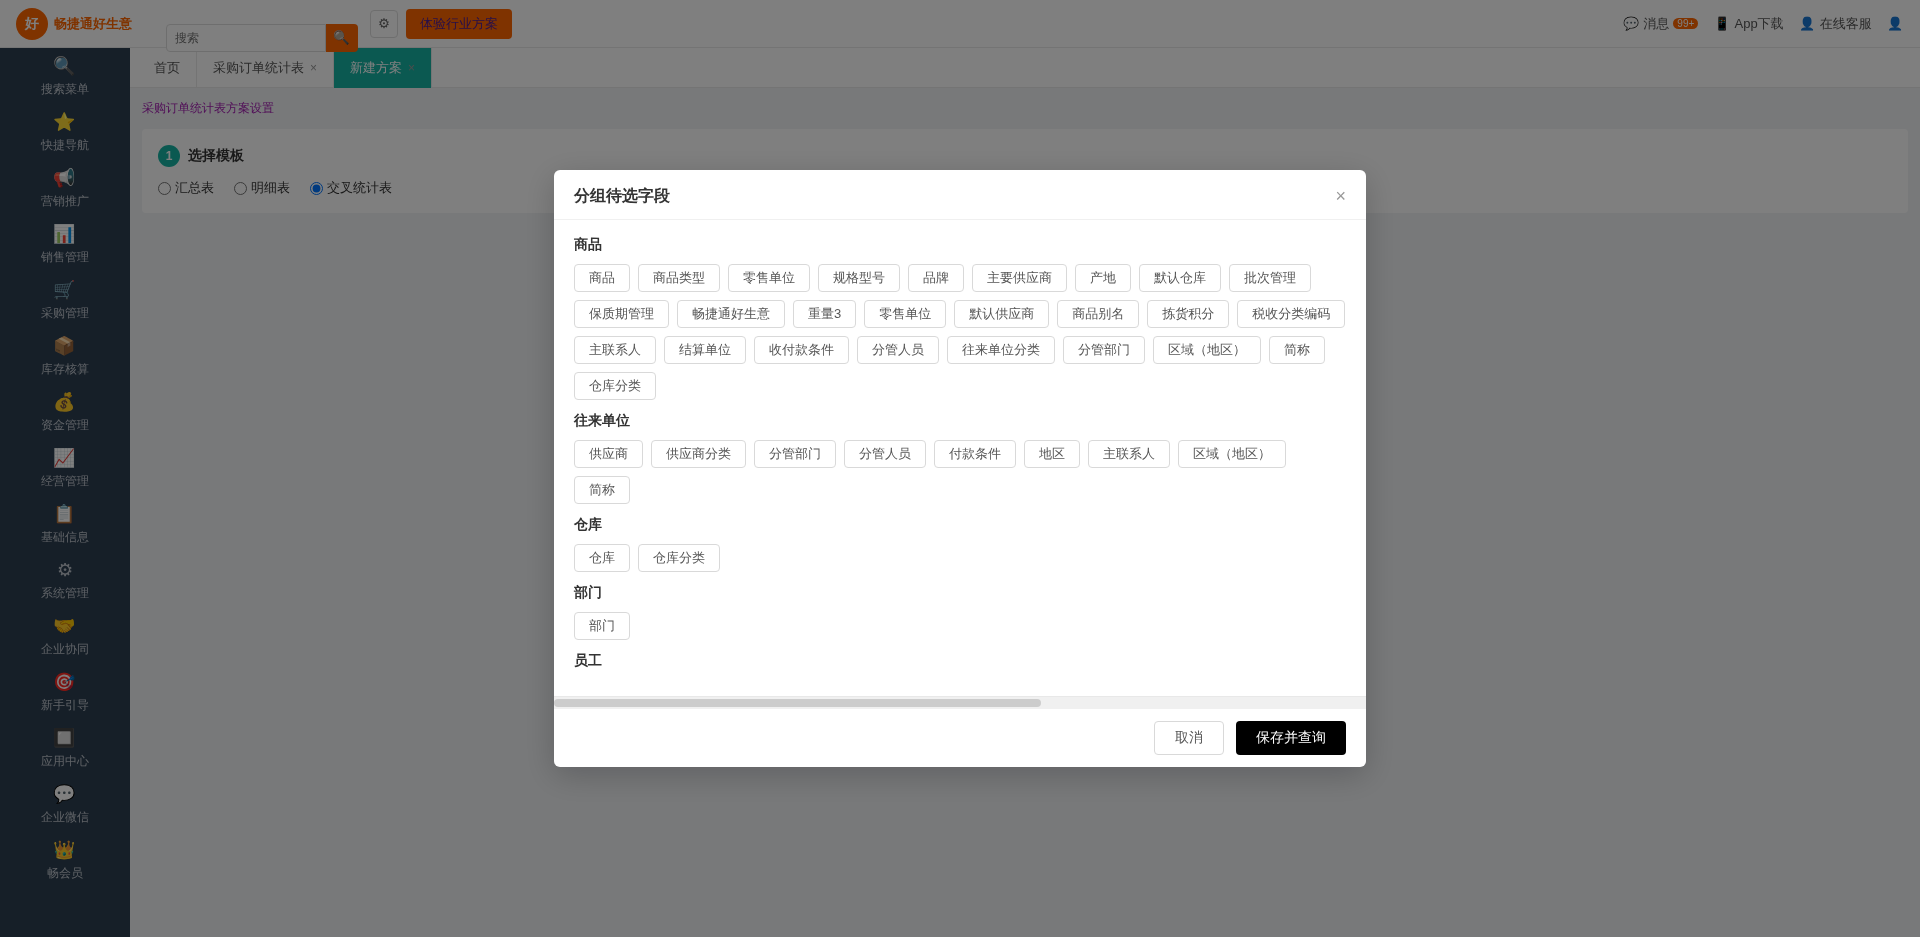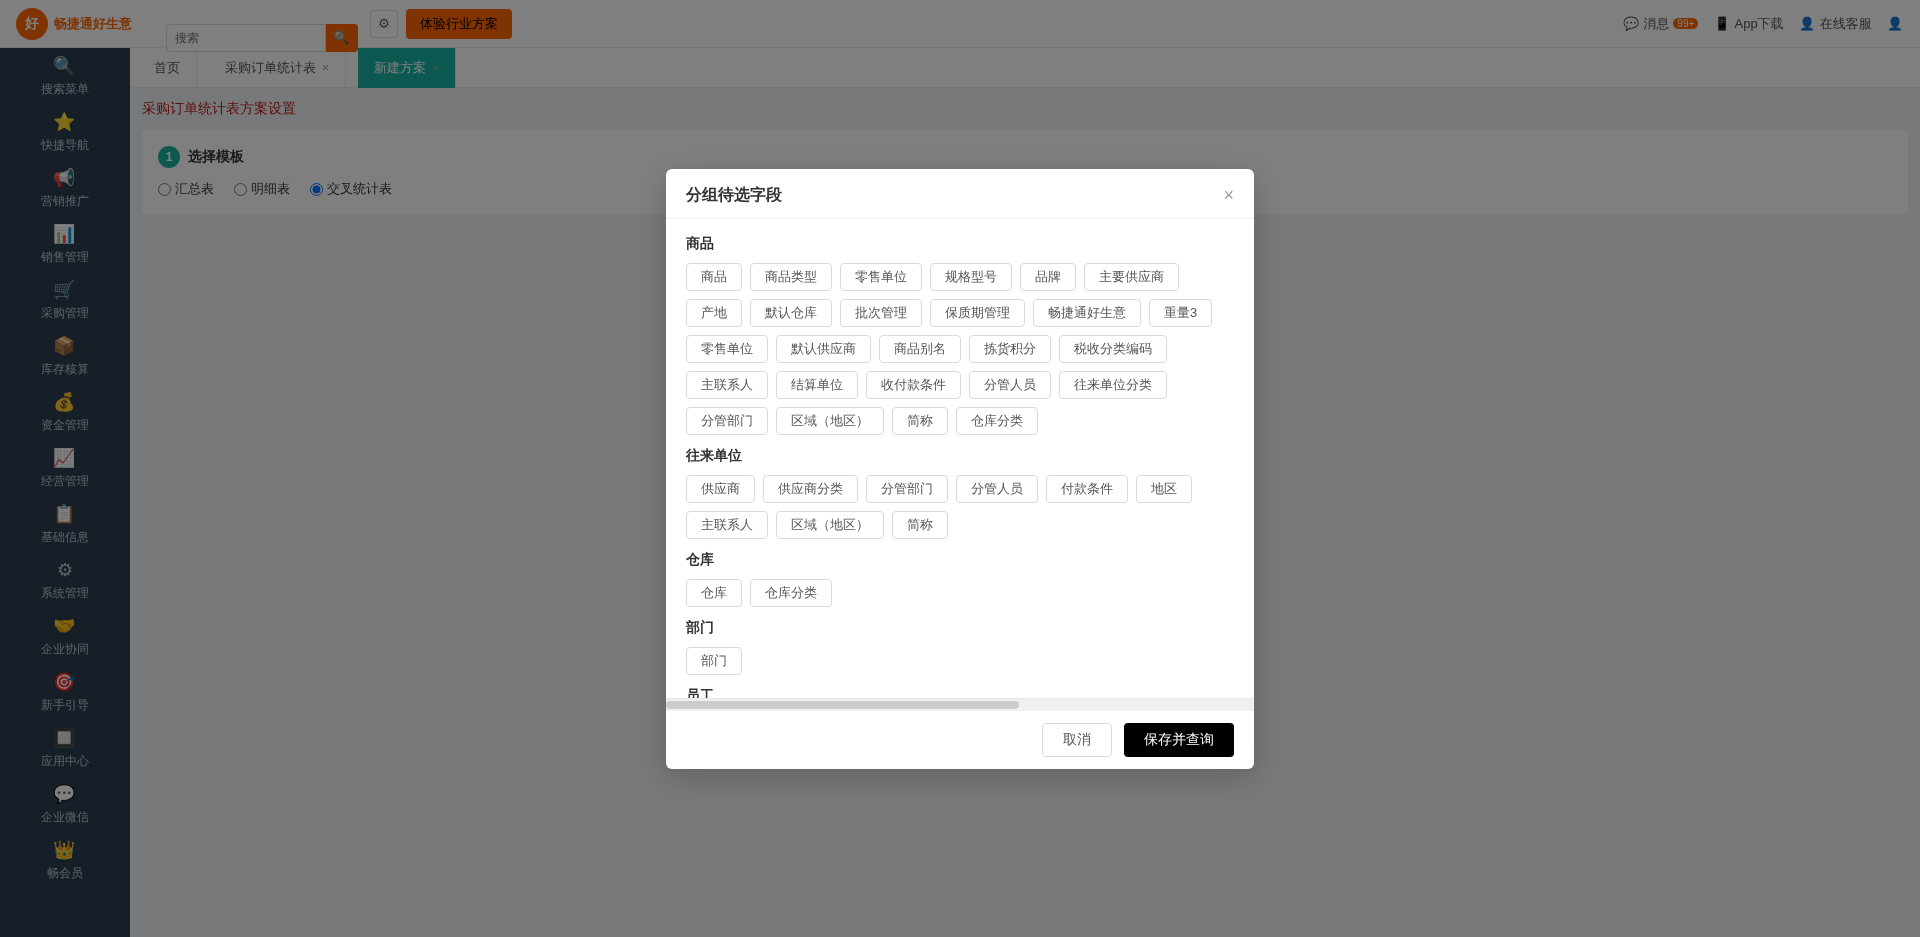--- a/index.html
+++ b/index.html
@@ -37,36 +37,36 @@
       width: 32px; height: 28px; background: #f60; border: none; border-radius: 0 4px 4px 0;
       color: #fff; cursor: pointer; display: flex; align-items: center; justify-content: center;
     }
     .header-center { flex: 1; display: flex; align-items: center; margin-left: 12px; }
     .gear-btn {
       width: 28px; height: 28px; background: #fff; border: 1px solid #ddd;
       border-radius: 4px; cursor: pointer; display: flex; align-items: center; justify-content: center;
       margin-right: 8px; color: #666;
     }
     .exp-btn {
-      background: #f60; color: #000000; border: none; border-radius: 4px;
+      background: #f60; color: #4c1d95; border: none; border-radius: 4px;
       padding: 6px 14px; cursor: pointer; font-size: 13px;
     }
     .header-right { display: flex; align-items: center; gap: 16px; }
     .header-right-item { display: flex; align-items: center; gap: 4px; color: #555; font-size: 13px; cursor: pointer; }
     .badge { background: #f60; color: #fff; font-size: 10px; border-radius: 8px; padding: 0 4px; }
 
     
     .tab-bar {
       height: 40px;
       background: #fff;
       display: flex;
       align-items: center;
       padding: 0 8px;
       border-bottom: 1px solid #e8e8e8;
-      position: fixed; top: 48px; left: 130px; right: 0; z-index: 99; gap: 12px;
+      position: fixed; top: 48px; left: 130px; right: 0; z-index: 99;
     }
     .tab-item {
       height: 40px; line-height: 40px; padding: 0 16px;
       cursor: pointer; font-size: 13px; color: #555;
       display: flex; align-items: center; gap: 6px;
       border-right: 1px solid #e8e8e8;
     }
     .tab-item.active { color: #fff; background: #17b3a3; }
     .tab-close { font-size: 12px; color: #999; cursor: pointer; }
 
@@ -80,21 +80,21 @@
       align-items: center; justify-content: center;
       color: #bdc3cb; cursor: pointer; font-size: 12px; gap: 4px;
     }
     .sidebar-item .s-icon { font-size: 18px; }
 
     
     .main-content {
       position: fixed; top: 88px; left: 130px; right: 0; bottom: 0;
       background: #f0f2f5; overflow: auto; padding: 12px;
     }
-    .page-title { font-size: 14px; color: #b91c1c; margin-bottom: 12px; }
+    .page-title { font-size: 12px; color: #a21caf; margin-bottom: 12px; }
     .form-section {
       background: #fff; border-radius: 4px; padding: 16px; margin-bottom: 12px;
     }
     .step-label {
       display: inline-flex; align-items: center; gap: 8px; font-size: 14px; font-weight: bold;
       margin-bottom: 12px;
     }
     .step-num {
       width: 22px; height: 22px; background: #17b3a3; color: #fff;
       border-radius: 50%; display: flex; align-items: center; justify-content: center; font-size: 12px;
@@ -104,21 +104,21 @@
 
     
     .overlay {
       position: fixed; top: 0; left: 0; right: 0; bottom: 0;
       background: rgba(0,0,0,0.5); z-index: 200;
       display: flex; align-items: center; justify-content: center;
     }
 
     
     .modal {
-      background: #fff; border-radius: 6px; width: 588px; max-height: 600px;
+      background: #fff; border-radius: 6px; width: 812px; max-height: 600px;
       display: flex; flex-direction: column; box-shadow: 0 8px 32px rgba(0,0,0,0.2);
     }
     .modal-header {
       padding: 16px 20px 12px;
       border-bottom: 1px solid #f0f0f0;
       display: flex; align-items: center; justify-content: space-between;
       flex-shrink: 0;
     }
     .modal-title { font-size: 16px; font-weight: bold; color: #333; }
     .modal-close { cursor: pointer; color: #999; font-size: 18px; }

